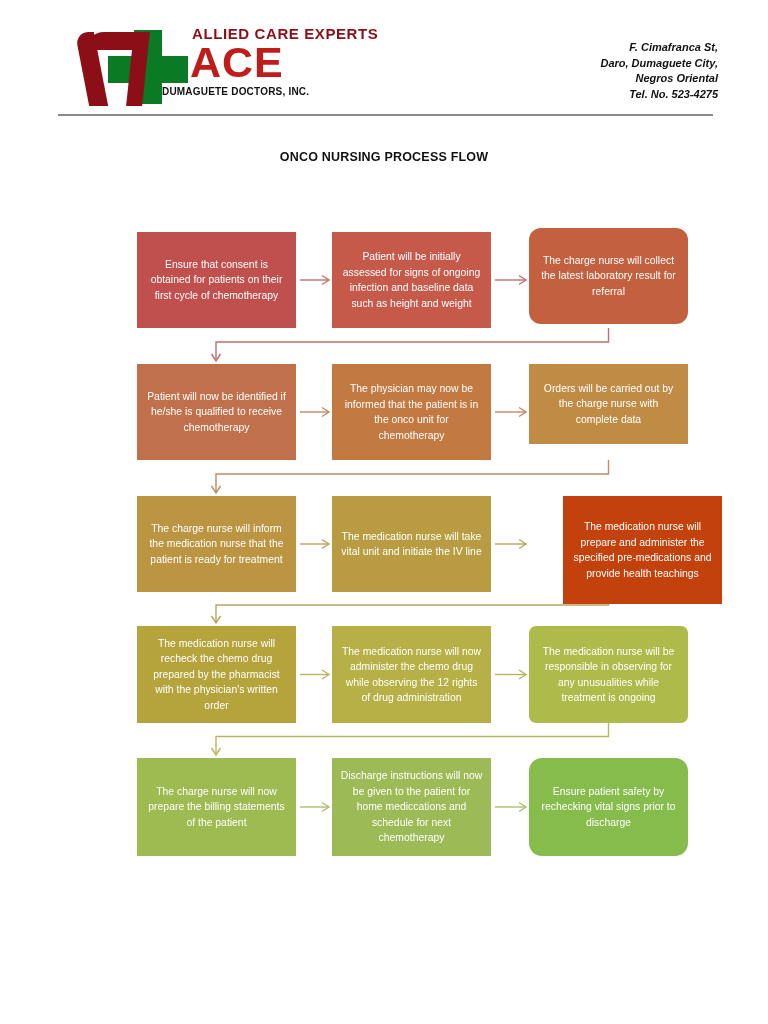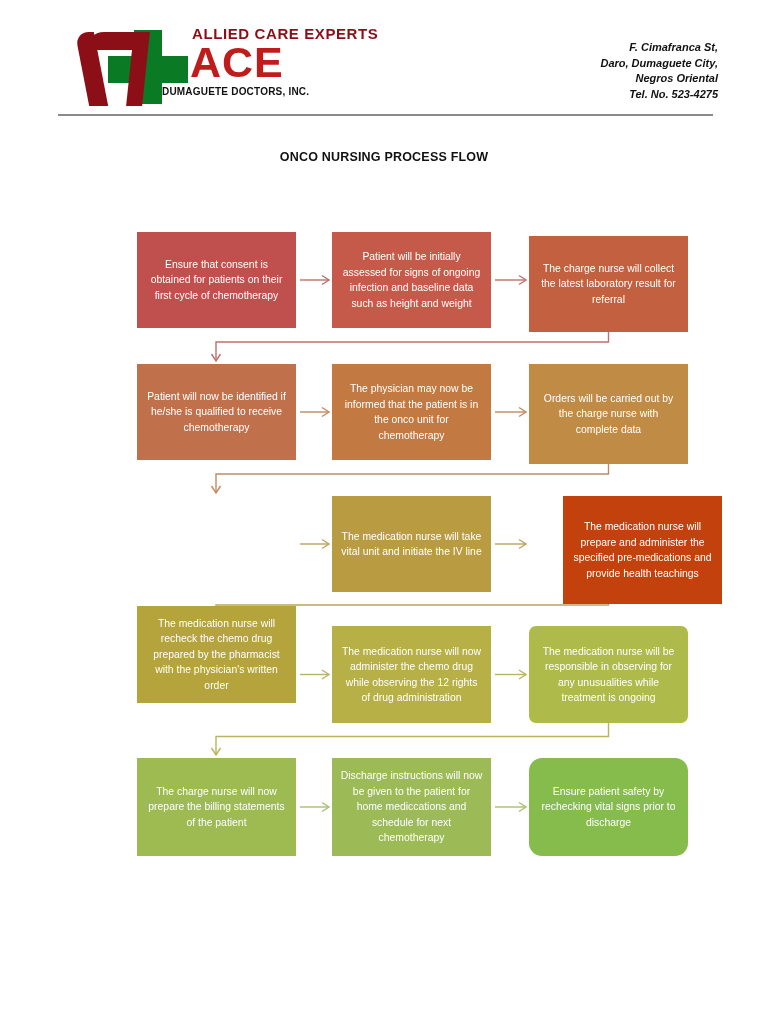--- a/index.html
+++ b/index.html
@@ -224,39 +224,42 @@
       <polyline points="495,807 526,807" fill="none" stroke="#A7C06B" stroke-width="1.4"></polyline>
       <polyline points="519,802.5 526,807 519,811.5" fill="none" stroke="#A7C06B" stroke-width="1.4"></polyline>
     </svg>
 
 <div class="node" style="left: 137px; top: 232px; width: 159px; height: 96px; background: rgb(192, 80, 77);">
       <span>Ensure that consent is obtained for patients on their first cycle of chemotherapy</span>
     </div>
     <div class="node" style="left: 332px; top: 232px; width: 159px; height: 96px; background: rgb(197, 90, 74);">
       <span>Patient will be initially assessed for signs of ongoing infection and baseline data such as height and weight</span>
     </div>
-    <div class="node" style="left: 529px; top: 236px; width: 159px; height: 96px; background: rgb(194, 96, 63);">
+    <div class="node" style="left: 529px; top: 228px; width: 159px; height: 96px; background: rgb(194, 96, 63); border-radius: 12px;">
       <span>The  charge nurse will collect the latest laboratory result for referral</span>
     </div>
     <div class="node" style="left: 137px; top: 364px; width: 159px; height: 96px; background: rgb(192, 113, 76);">
       <span>Patient will now be identified if he/she is qualified to receive chemotherapy</span>
     </div>
     <div class="node" style="left: 332px; top: 364px; width: 159px; height: 96px; background: rgb(194, 122, 66);">
       <span>The physician may now be informed that the patient is in the onco unit for chemotherapy</span>
     </div>
-    <div class="node" style="left: 529px; top: 364px; width: 159px; height: 100px; background: rgb(192, 140, 69);">
+    <div class="node" style="left: 529px; top: 364px; width: 159px; height: 80px; background: rgb(192, 140, 69);">
       <span>Orders will be carried out by the charge nurse with complete data</span>
+    </div>
+    <div class="node" style="left: 137px; top: 496px; width: 159px; height: 96px; background: rgb(188, 149, 67);">
+      <span>The charge nurse will inform the medication nurse that the patient is ready for treatment</span>
     </div>
     <div class="node" style="left: 332px; top: 496px; width: 159px; height: 96px; background: rgb(185, 156, 65);">
       <span>The medication nurse will take vital unit and initiate the IV line</span>
     </div>
     <div class="node" style="left: 529px; top: 496px; width: 159px; height: 108px; background: #c2410c; margin-left: 34px;">
       <span>The medication nurse will prepare and administer the specified pre-medications and provide health teachings</span>
     </div>
-    <div class="node" style="left: 137px; top: 606px; width: 159px; height: 97px; background: rgb(181, 163, 60);">
+    <div class="node" style="left: 137px; top: 626px; width: 159px; height: 97px; background: rgb(181, 163, 60);">
       <span>The medication nurse will recheck the chemo drug prepared by the pharmacist with the physician's written order</span>
     </div>
     <div class="node" style="left: 332px; top: 626px; width: 159px; height: 97px; background: rgb(182, 176, 70);">
       <span>The medication nurse will now administer the chemo drug while observing the 12 rights of drug administration</span>
     </div>
     <div class="node" style="left: 529px; top: 626px; width: 159px; height: 97px; background: rgb(174, 187, 75); border-radius: 7px;">
       <span>The medication nurse will be responsible in observing  for any unusualities while treatment is ongoing</span>
     </div>
     <div class="node" style="left: 137px; top: 758px; width: 159px; height: 98px; background: rgb(158, 187, 82);">
       <span>The charge nurse will now prepare the billing statements of the patient</span>

